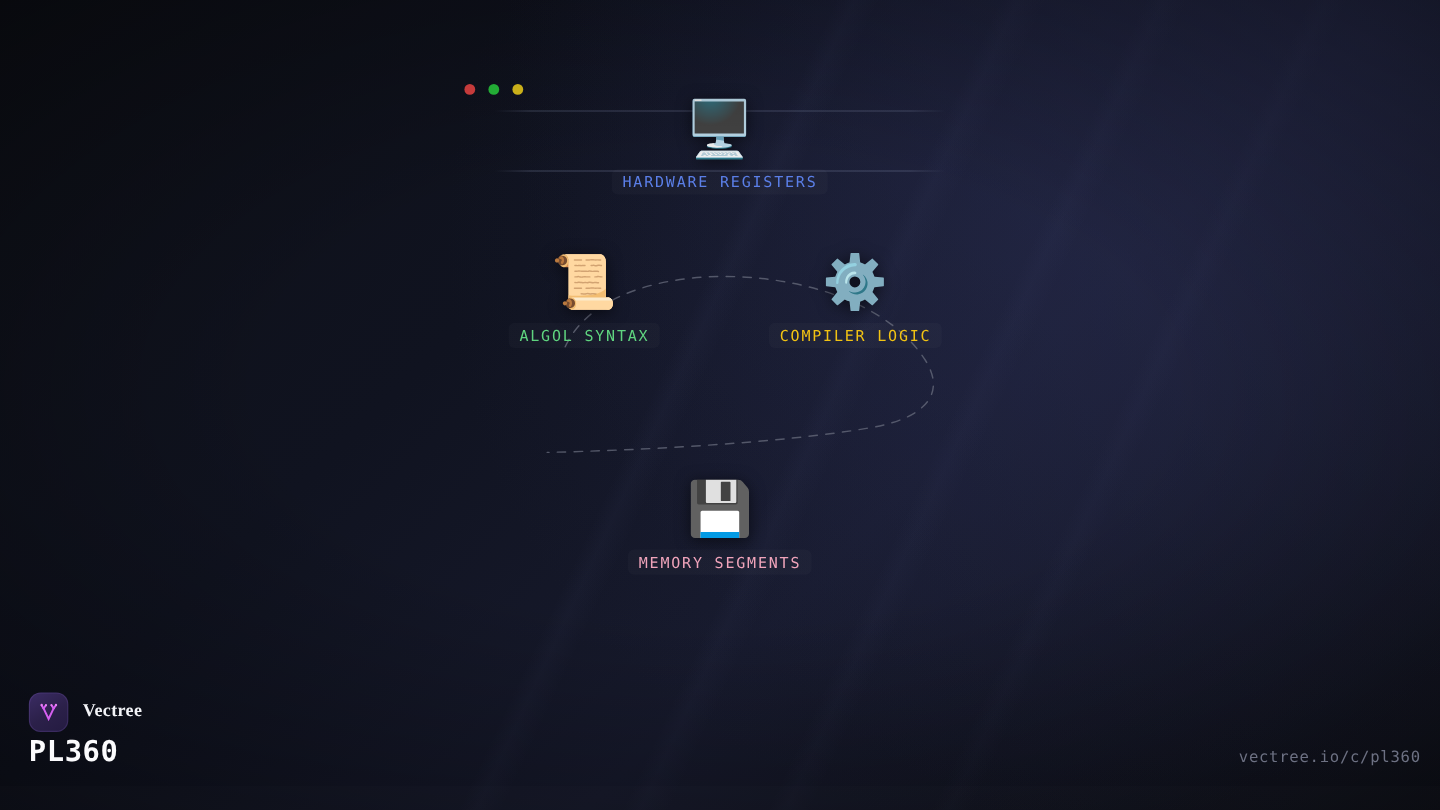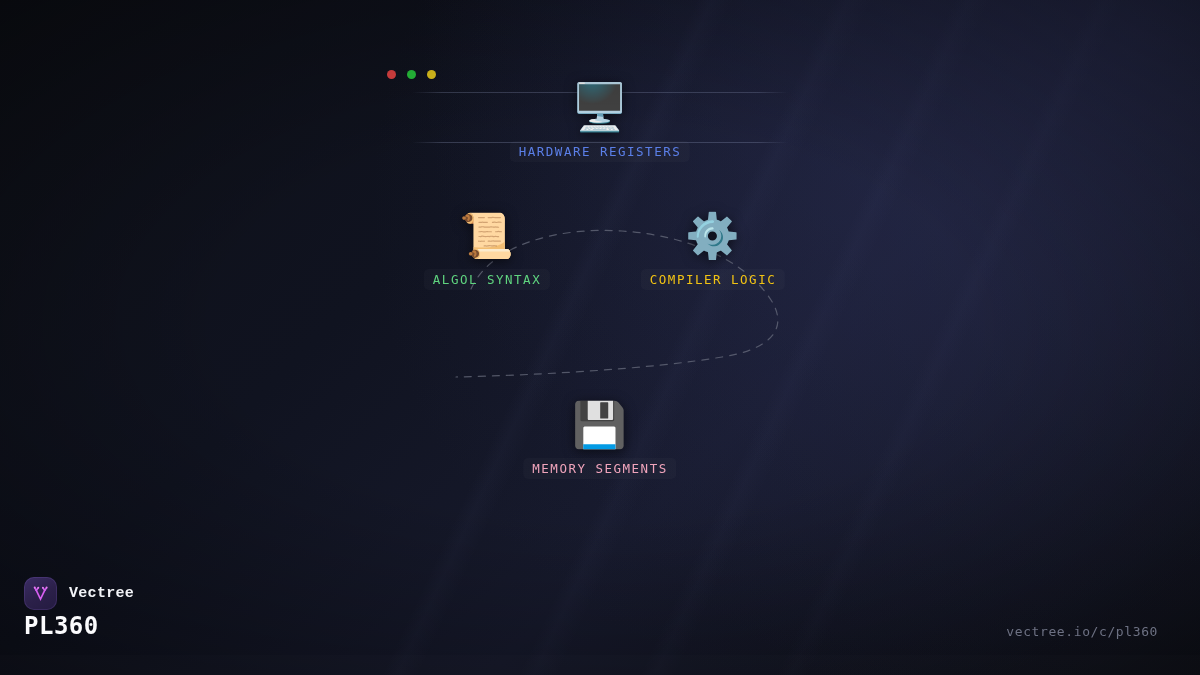--- a/index.html
+++ b/index.html
@@ -101,32 +101,32 @@
     display:flex; align-items:center; gap:12px;
   }
   #brand-logo {
     width:33px; height:33px; border-radius:10px;
     background:linear-gradient(150deg,#3a2b63 0%, #2a1f४a 50%, #241a42 100%);
     background:linear-gradient(150deg,#3b2c64 0%, #2b2049 55%, #241b41 100%);
     display:flex; align-items:center; justify-content:center;
     box-shadow:0 0 0 1px rgba(150,110,220,0.18) inset;
   }
   #brand-name {
-    font-family:Liberation Mono, monospace;
+    font-family:Liberation Serif, serif;
     font-size:15px; font-weight:bold; color:#f2f3f7;
     letter-spacing:0.3px;
   }
   #page-title {
     position:absolute; left:24px; top:612px;
     font-family:"DejaVu Sans Mono", monospace;
     font-size:24px; font-weight:bold; color:#fbfbfd;
     letter-spacing:0.5px;
   }
   #site-url {
-    position:absolute; right:42px; top:624px;
+    position:absolute; right:16px; top:624px;
     font-family:"DejaVu Sans Mono", monospace;
     font-size:13px; color:#6d7183; letter-spacing:0.6px;
   }
 </style>
 </head>
 <body>
 
 <div id="stage">
 
   <div class="streaks"></div>

